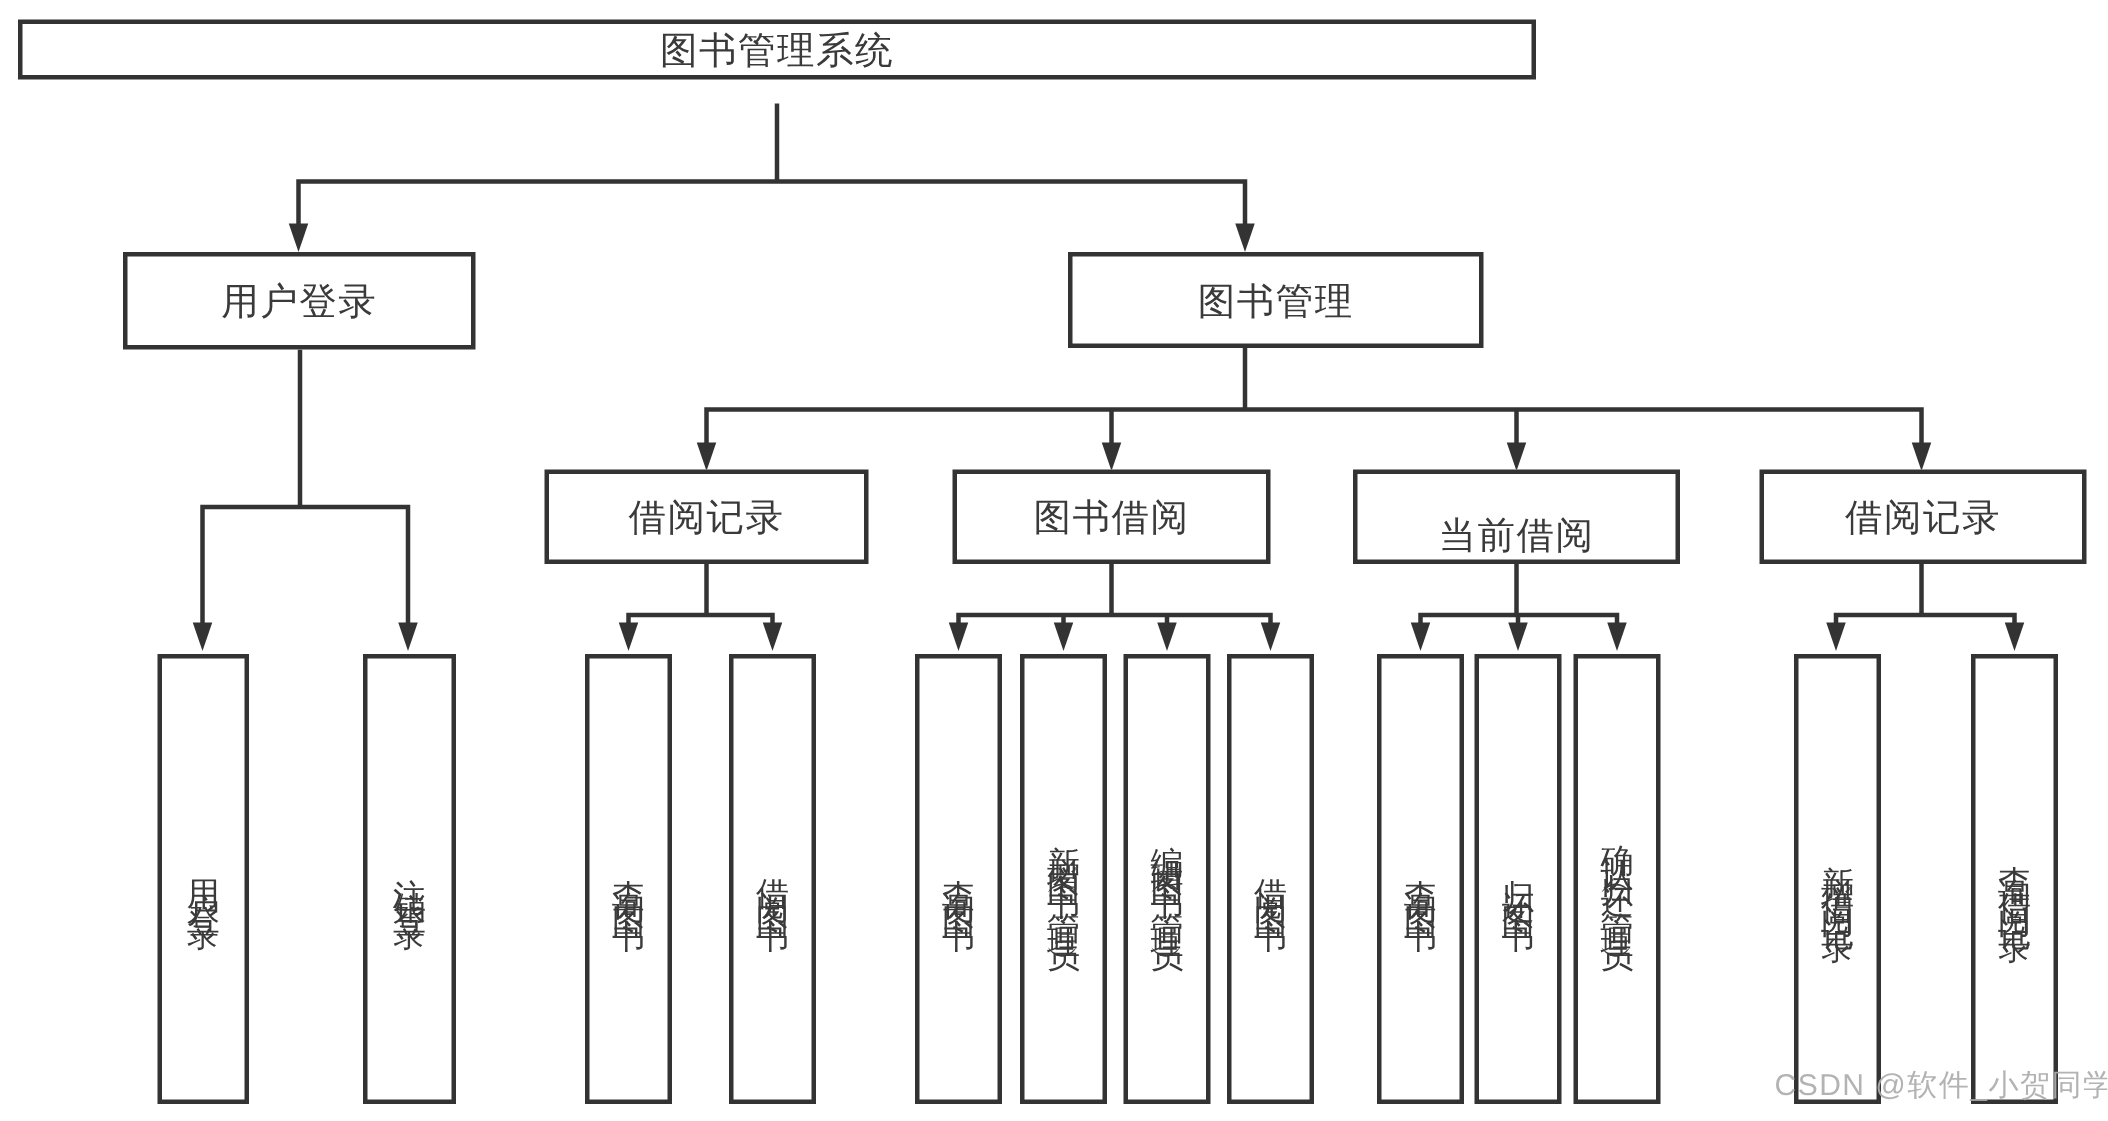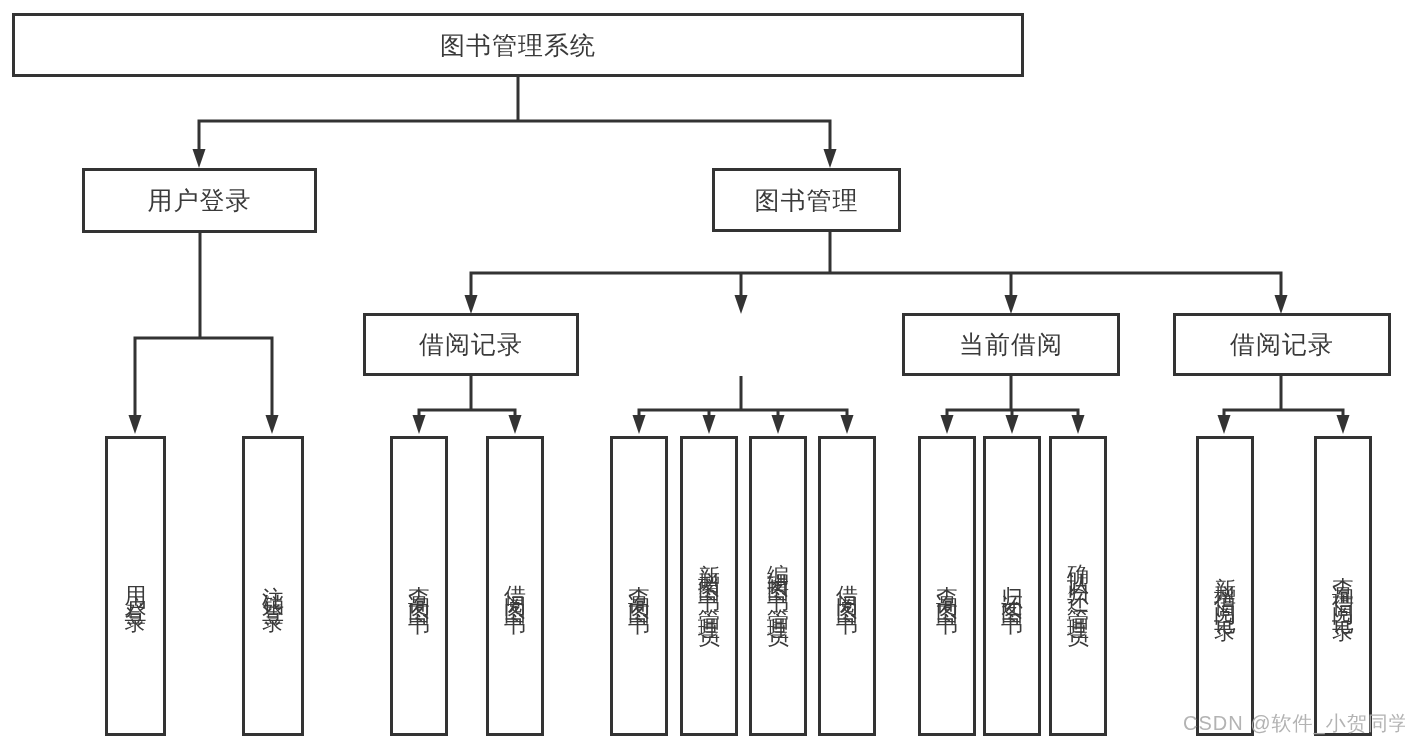--- a/index.html
+++ b/index.html
@@ -90,35 +90,38 @@
       <polygon points="771.5,415 784.5,415 778,434"></polygon>
       <polygon points="840.5,415 853.5,415 847,434"></polygon>
       <polygon points="940.5,415 953.5,415 947,434"></polygon>
       <polygon points="1005.5,415 1018.5,415 1012,434"></polygon>
       <polygon points="1071.5,415 1084.5,415 1078,434"></polygon>
       <polygon points="1217.5,415 1230.5,415 1224,434"></polygon>
       <polygon points="1336.5,415 1349.5,415 1343,434"></polygon>
     </g>
   </svg>
 
-  <div class="node" style="left:12px;top:13px;width:1012px;height:64px;">
+  <div class="node" style="left:12px;top:13px;width:1012px;height:40px;">
     <span class="hlabel">图书管理系统</span>
   </div>
 
   <div class="node" style="left:82px;top:168px;width:235px;height:65px;">
     <span class="hlabel">用户登录</span>
   </div>
-  <div class="node" style="left:712px;top:168px;width:189px;height:64px;">
+  <div class="node" style="left:712px;top:168px;width:277px;height:64px;">
     <span class="hlabel">图书管理</span>
   </div>
 
   <div class="node" style="left:363px;top:313px;width:216px;height:63px;">
     <span class="hlabel">借阅记录</span>
   </div>
-  <div class="node" style="left:902px;top:313px;width:218px;height:63px;">
+  <div class="node" style="left:635px;top:313px;width:212px;height:63px;">
+    <span class="hlabel">图书借阅</span>
+  </div>
+  <div class="node" style="left:902px;top:313px;width:218px;height:63px;align-items:flex-end;">
     <span class="hlabel">当前借阅</span>
   </div>
   <div class="node" style="left:1173px;top:313px;width:218px;height:63px;">
     <span class="hlabel">借阅记录</span>
   </div>
 
   <div class="node" style="left:105px;top:436px;width:61px;height:300px;">
     <span class="vlabel">用户登录</span>
   </div>
   <div class="node" style="left:242px;top:436px;width:62px;height:300px;">

